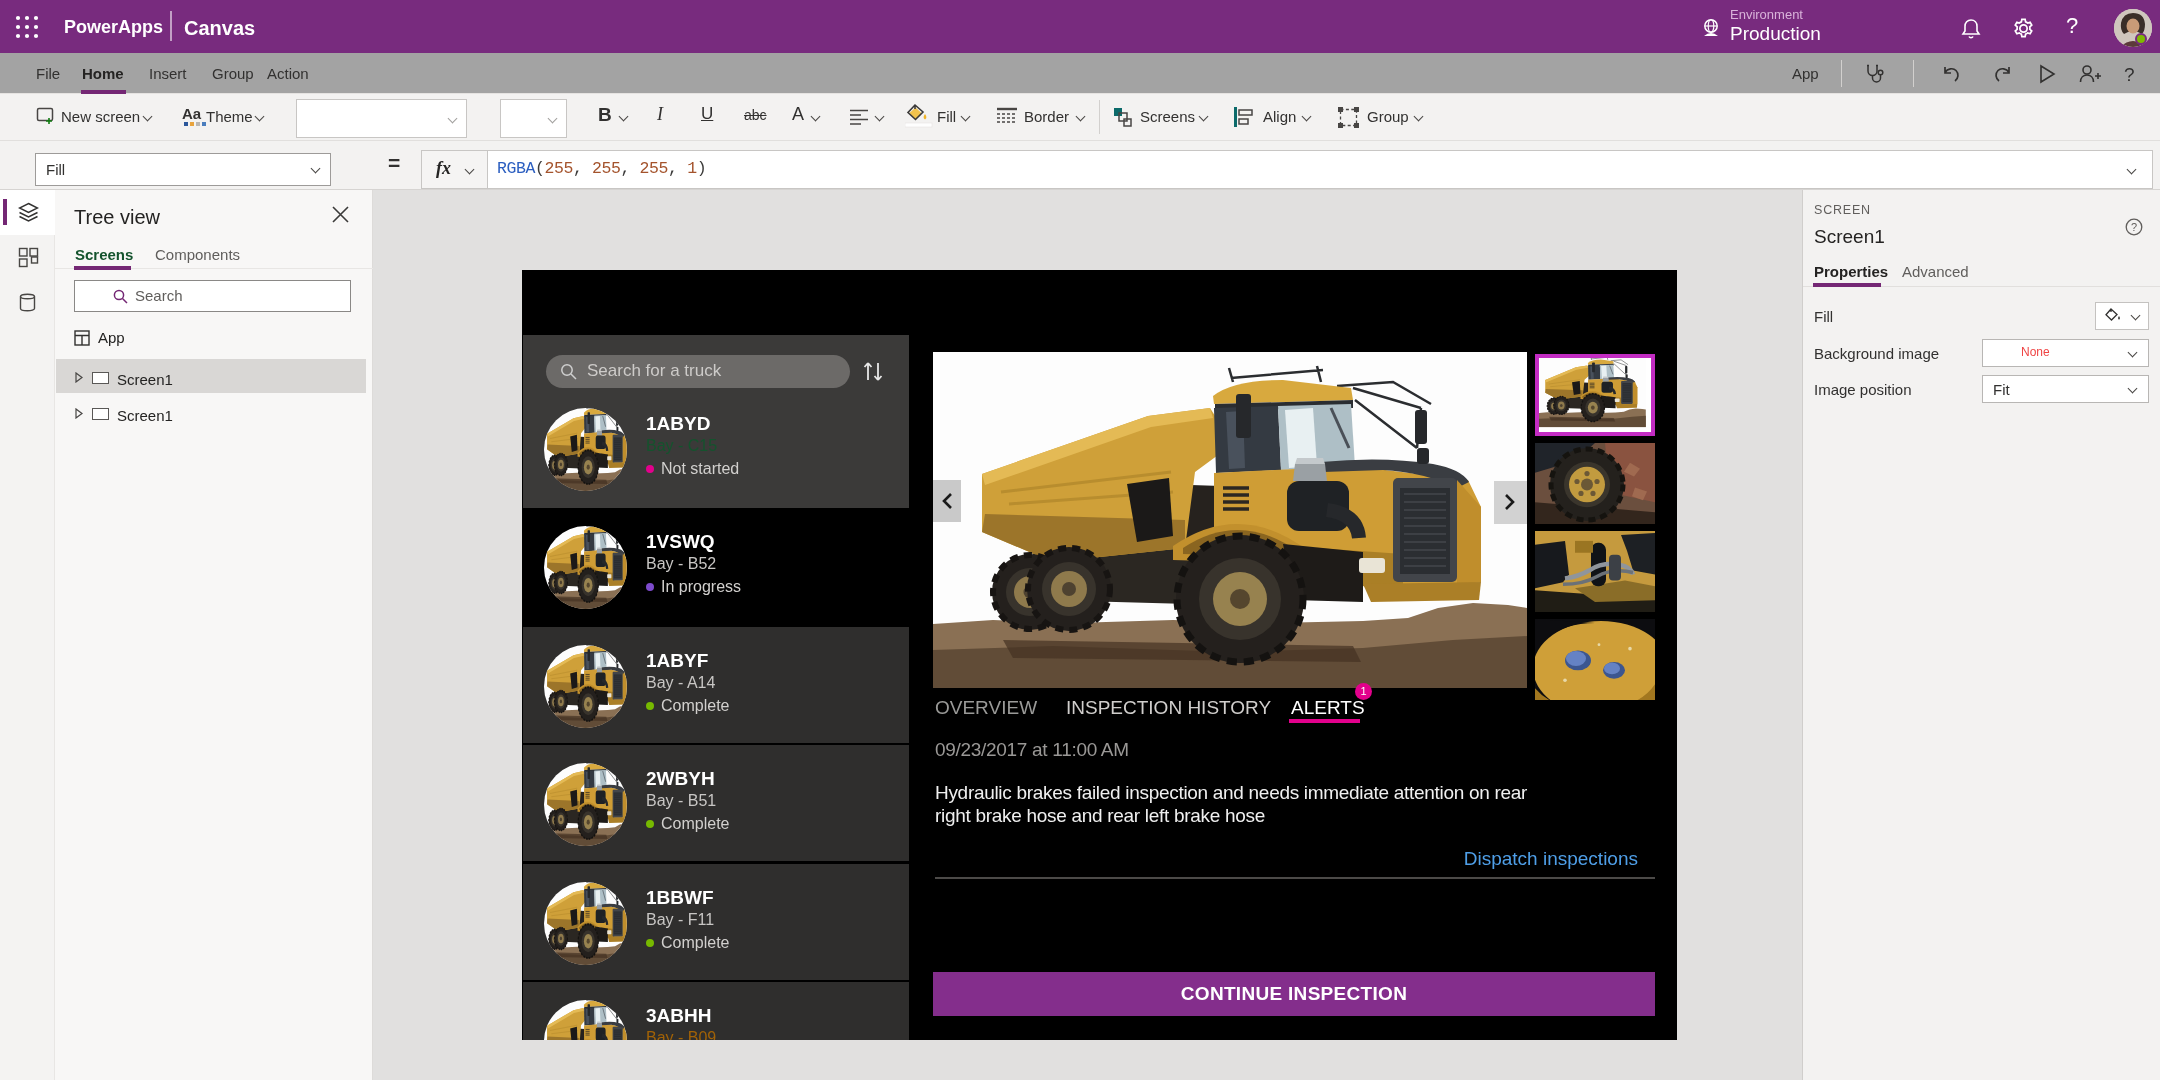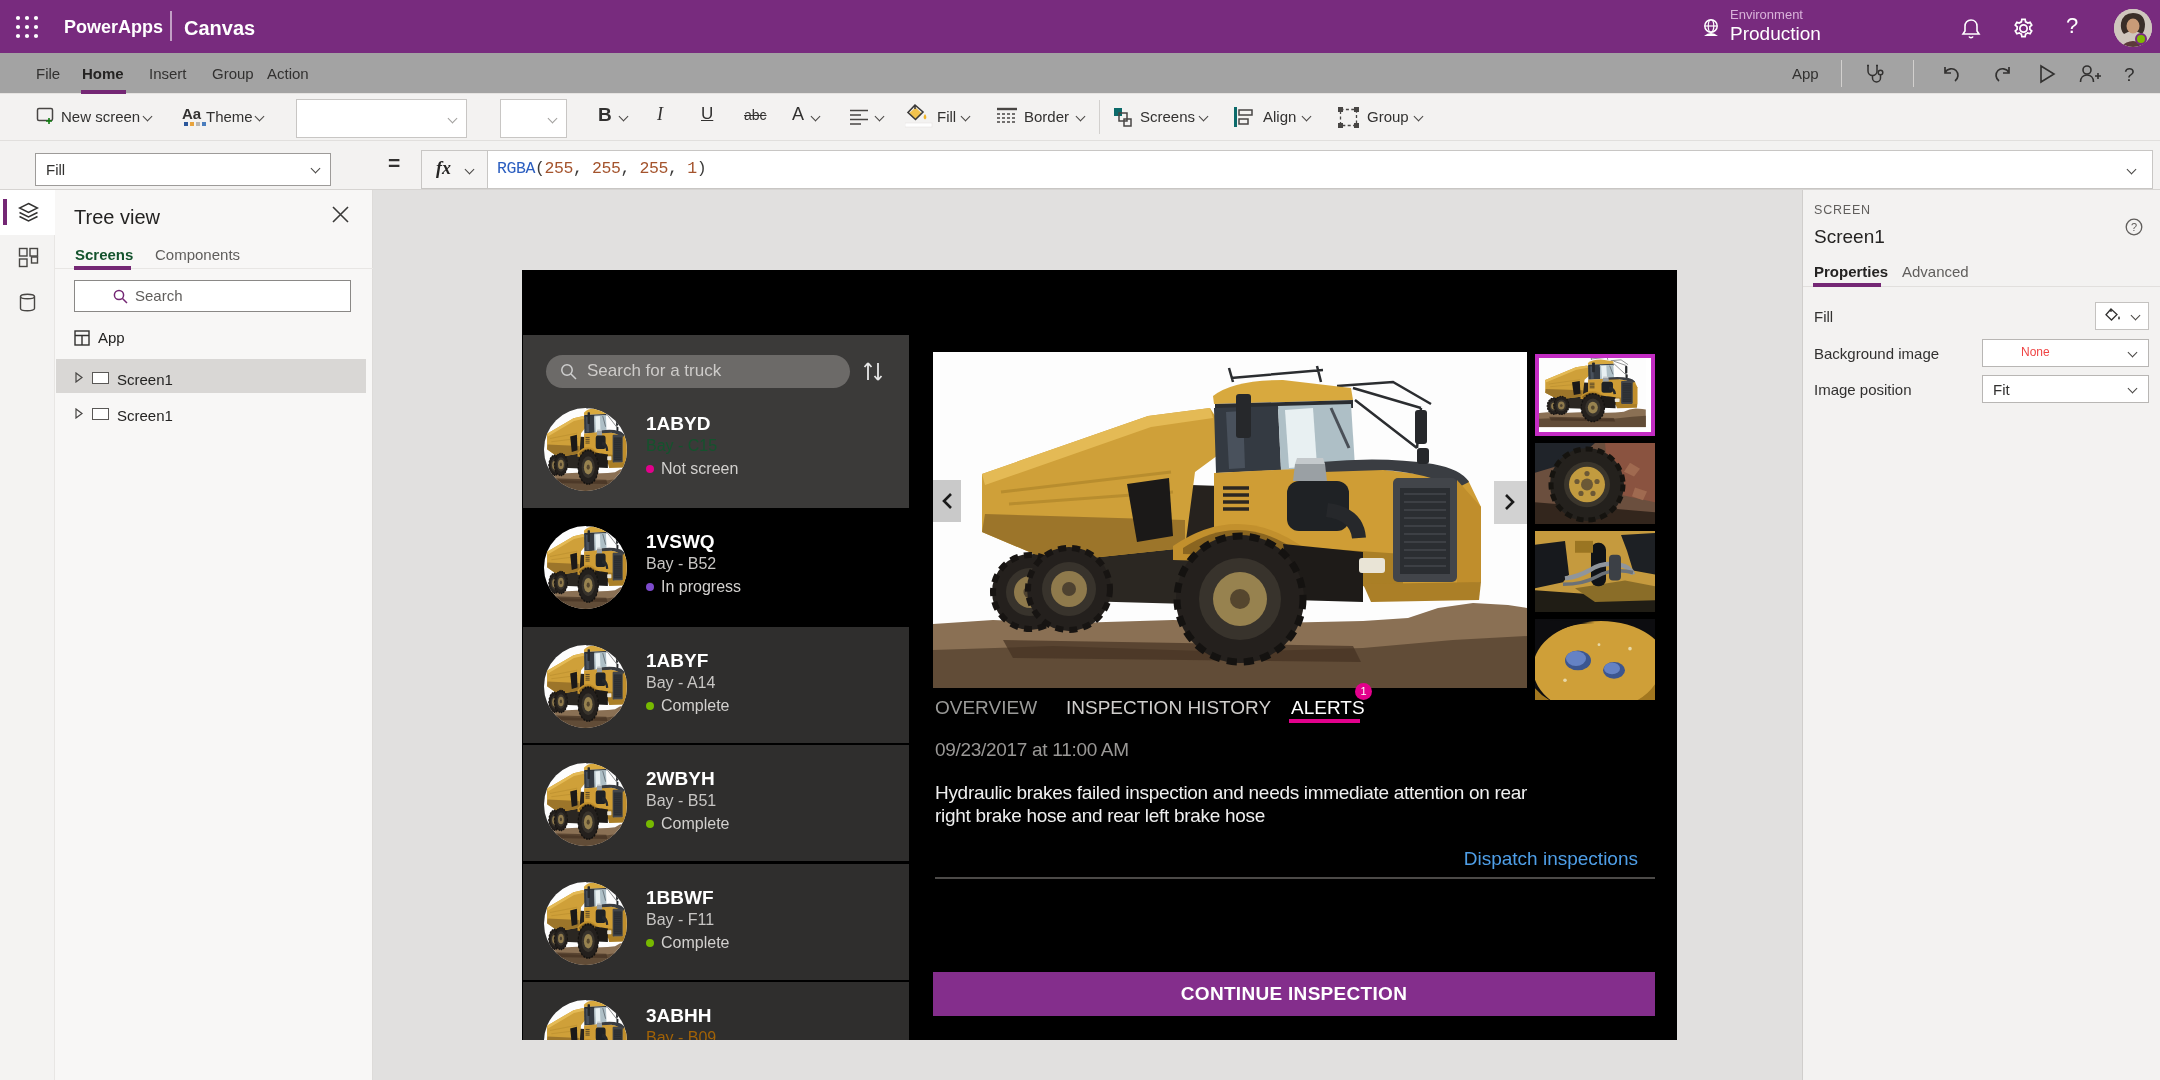--- a/index.html
+++ b/index.html
@@ -439,21 +439,21 @@
 <div class="abs" style="left:522px;top:270px;width:1155px;height:770px;overflow:hidden;">
   <div class="abs" style="left:1px;top:120px;width:386px;height:116px;background:#3b3a39;"></div>
   <div class="abs" style="left:22px;top:138px;width:83px;height:83px;border-radius:50%;overflow:hidden;">
     <svg width="83" height="83" viewBox="30 26 520 310" preserveAspectRatio="none">
         <use href="#truck" x="0" y="0" width="594" height="336"></use>
       </svg>
   </div>
   <div class="abs" style="left:124px;top:143px;font-size:19px;font-weight:bold;color:#fff;">1ABYD</div>
   <div class="abs" style="left:124px;top:167px;font-size:16px;color:#14532d;">Bay - C15</div>
   <div class="abs" style="left:124px;top:191px;width:8px;height:8px;border-radius:50%;background:#e3008c;margin-top:4px;"></div>
-  <div class="abs" style="left:139px;top:190px;font-size:16px;color:#d2d0ce;">Not screen</div>
+  <div class="abs" style="left:139px;top:190px;font-size:16px;color:#d2d0ce;">Not started</div>
   <div class="abs" style="left:22px;top:256px;width:83px;height:83px;border-radius:50%;overflow:hidden;">
     <svg width="83" height="83" viewBox="30 26 520 310" preserveAspectRatio="none">
         <use href="#truck" x="0" y="0" width="594" height="336"></use>
       </svg>
   </div>
   <div class="abs" style="left:124px;top:261px;font-size:19px;font-weight:bold;color:#fff;">1VSWQ</div>
   <div class="abs" style="left:124px;top:285px;font-size:16px;color:#c8c6c4;">Bay - B52</div>
   <div class="abs" style="left:124px;top:309px;width:8px;height:8px;border-radius:50%;background:#7d4bcc;margin-top:4px;"></div>
   <div class="abs" style="left:139px;top:308px;font-size:16px;color:#d2d0ce;">In progress</div>
   <div class="abs" style="left:1px;top:357px;width:386px;height:116px;background:#2f2e2d;"></div>

